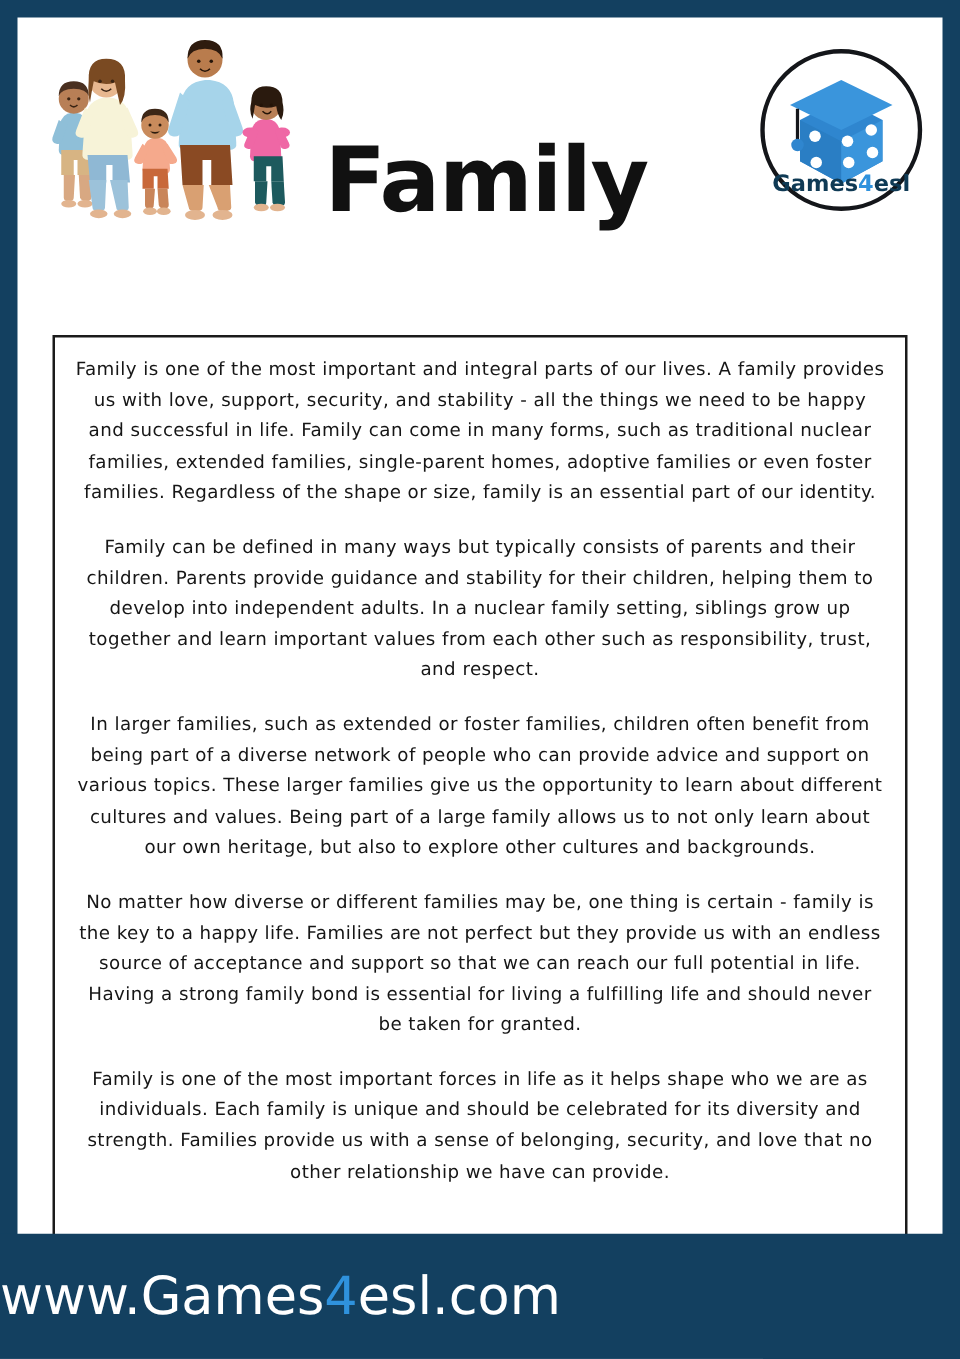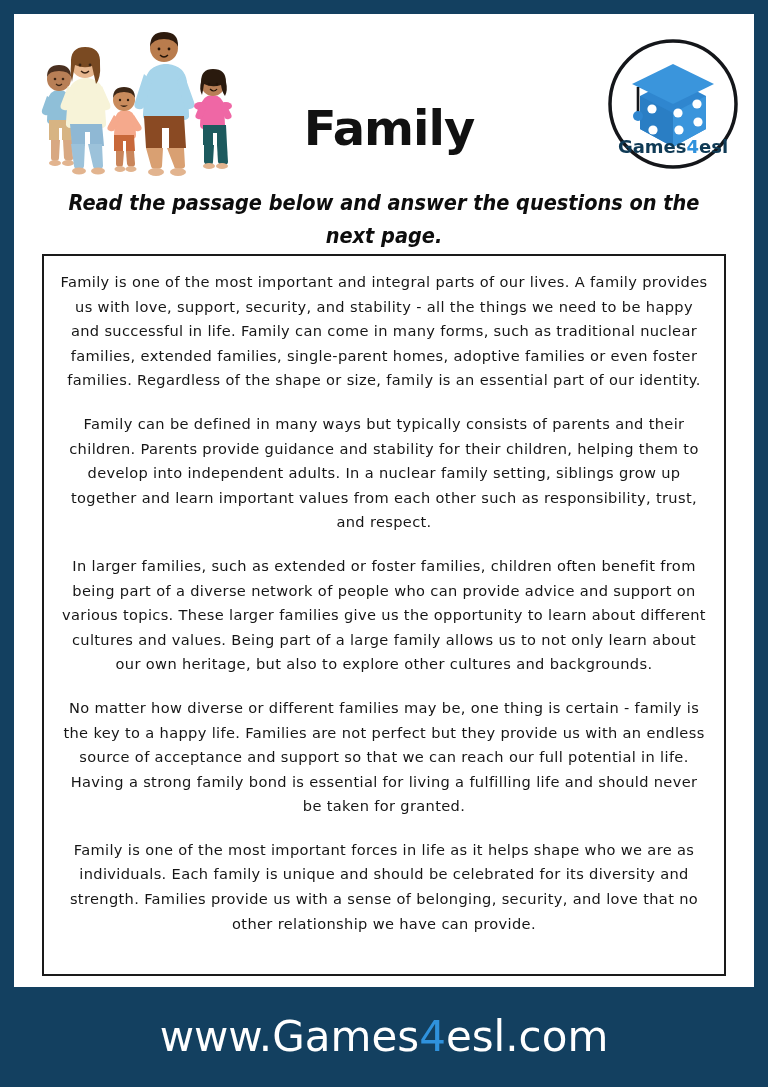--- a/index.html
+++ b/index.html
@@ -51,21 +51,21 @@
   }
 
   #page-title {
     position: absolute;
     left: 225px;
     top: 44px;
     width: 300px;
     text-align: center;
     font-family: "DejaVu Sans", sans-serif;
     font-weight: bold;
-    font-size: 48px;
+    font-size: 72px;
     line-height: 76px;
     letter-spacing: -1px;
     color: #111111;
   }
 
   #brand-logo {
     position: absolute;
     left: 592px;
     top: 23px;
     width: 134px;
@@ -83,21 +83,21 @@
     font-style: italic;
     font-size: 21.5px;
     line-height: 33px;
     color: #0d0d0d;
   }
 
   
   #passage-box {
     position: absolute;
     left: 28px;
-    top: 240px;
+    top: 254px;
     width: 684px;
     height: 722px;
     border: 2px solid #1a1a1a;
     box-sizing: border-box;
     background: #ffffff;
     padding: 14px 16px 10px 16px;
   }
 
   .passage-paragraph {
     margin: 0 0 19px 0;
@@ -113,21 +113,21 @@
   
   #footer-bar {
     position: absolute;
     left: 0;
     bottom: 0;
     width: 768px;
     height: 100px;
     background: #134060;
     display: flex;
     align-items: center;
-    justify-content: center;
+    justify-content: flex-start;
   }
   #footer-url {
     font-family: "DejaVu Sans", sans-serif;
     font-size: 42px;
     line-height: 46px;
     color: #ffffff;
     letter-spacing: 0px;
     white-space: pre;
   }
   #footer-url .accent { color: #2f92dd; }
@@ -246,21 +246,20 @@
         <g>
           <path d="M67 27 l41 20 l-41 20 l-41 -20 z" fill="#3a95dc"></path>
           <path d="M32 50 l0 26" stroke="#14161a" stroke-width="2.6" fill="none"></path>
           <circle cx="32" cy="79" r="5" fill="#2f86cf"></circle>
         </g>
         <text x="67" y="116" text-anchor="middle" font-family="DejaVu Sans, sans-serif" font-size="18" font-weight="bold">
           <tspan fill="#0f3a55">Games</tspan><tspan fill="#2f92dd">4</tspan><tspan fill="#0f3a55">esl</tspan>
         </text>
       </svg>
 
-      <div id="instruction">Read the passage below and answer the questions on the next page.</div>
     </div>
 
     <div id="passage-box">
       <p class="passage-paragraph">Family is one of the most important and integral parts of our lives. A family provides us with love, support, security, and stability - all the things we need to be happy and successful in life. Family can come in many forms, such as traditional nuclear families, extended families, single-parent homes, adoptive families or even foster families. Regardless of the shape or size, family is an essential part of our identity.</p>
       <p class="passage-paragraph">Family can be defined in many ways but typically consists of parents and their children. Parents provide guidance and stability for their children, helping them to develop into independent adults. In a nuclear family setting, siblings grow up together and learn important values from each other such as responsibility, trust, and respect.</p>
       <p class="passage-paragraph">In larger families, such as extended or foster families, children often benefit from being part of a diverse network of people who can provide advice and support on various topics. These larger families give us the opportunity to learn about different cultures and values. Being part of a large family allows us to not only learn about our own heritage, but also to explore other cultures and backgrounds.</p>
       <p class="passage-paragraph">No matter how diverse or different families may be, one thing is certain - family is the key to a happy life. Families are not perfect but they provide us with an endless source of acceptance and support so that we can reach our full potential in life. Having a strong family bond is essential for living a fulfilling life and should never be taken for granted.</p>
       <p class="passage-paragraph">Family is one of the most important forces in life as it helps shape who we are as individuals. Each family is unique and should be celebrated for its diversity and strength. Families provide us with a sense of belonging, security, and love that no other relationship we have can provide.</p>
     </div>
 

